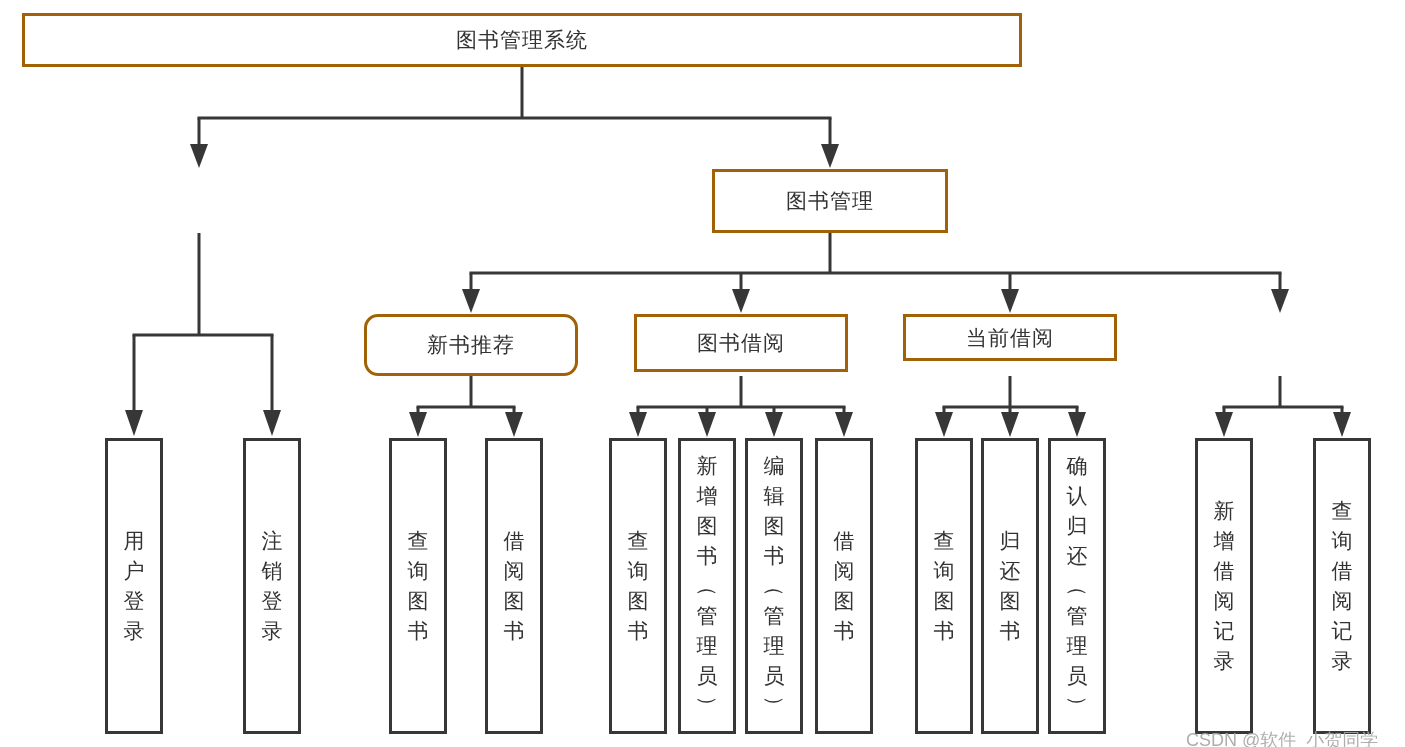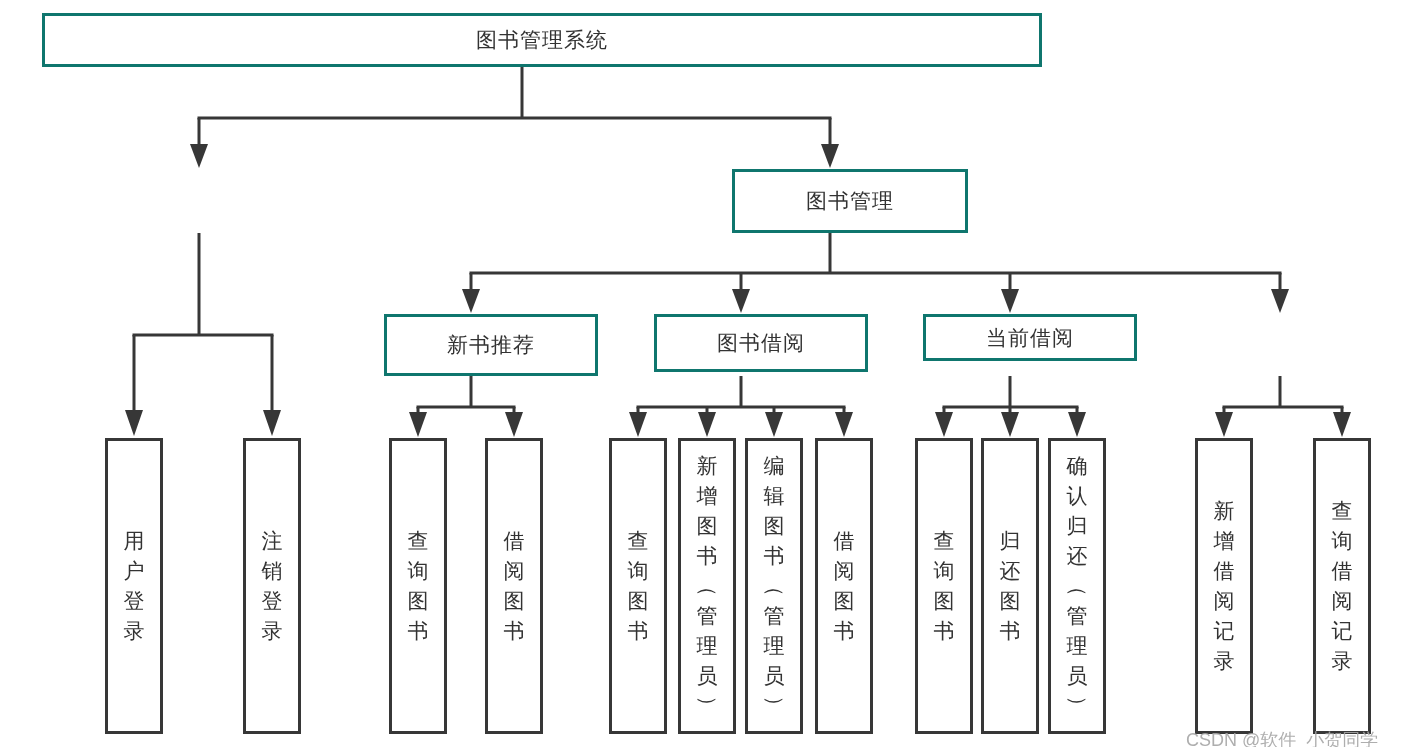--- a/index.html
+++ b/index.html
@@ -9,30 +9,29 @@
     width: 1405px;
     height: 747px;
     background: #ffffff;
     overflow: hidden;
     font-family: "Liberation Sans", "DejaVu Sans", sans-serif;
   }
   .edges-svg { position: absolute; left: 0; top: 0; }
   .hbox {
     position: absolute;
     background: #ffffff;
-    border: 3px solid #0f766e;
+    border: 3px solid #a16207;
     box-sizing: border-box;
     display: flex;
     align-items: center;
     justify-content: center;
     font-size: 21px;
     color: #333333;
     letter-spacing: 1px;
     white-space: nowrap;
-    margin-left: 20px;
   }
   .vbox {
     position: absolute;
     top: 438px;
     width: 58px;
     height: 296px;
     background: #ffffff;
     border: 3px solid #373737;
     box-sizing: border-box;
     display: flex;
@@ -136,21 +135,21 @@
   </svg>
 
   <div class="hbox" style="left:22px; top:13px; width:1000px; height:54px;">
     <span>图书管理系统</span>
   </div>
 
   <div class="hbox" style="left:712px; top:169px; width:236px; height:64px;">
     <span>图书管理</span>
   </div>
 
-  <div class="hbox" style="left:364px; top:314px; width:214px; height:62px;">
+  <div class="hbox" style="left:364px; top:314px; width:214px; height:62px;border-radius:14px;">
     <span>新书推荐</span>
   </div>
   <div class="hbox" style="left:634px; top:314px; width:214px; height:58px;">
     <span>图书借阅</span>
   </div>
   <div class="hbox" style="left:903px; top:314px; width:214px; height:47px;">
     <span>当前借阅</span>
   </div>
 
   <div class="vbox" style="left:105px;">

